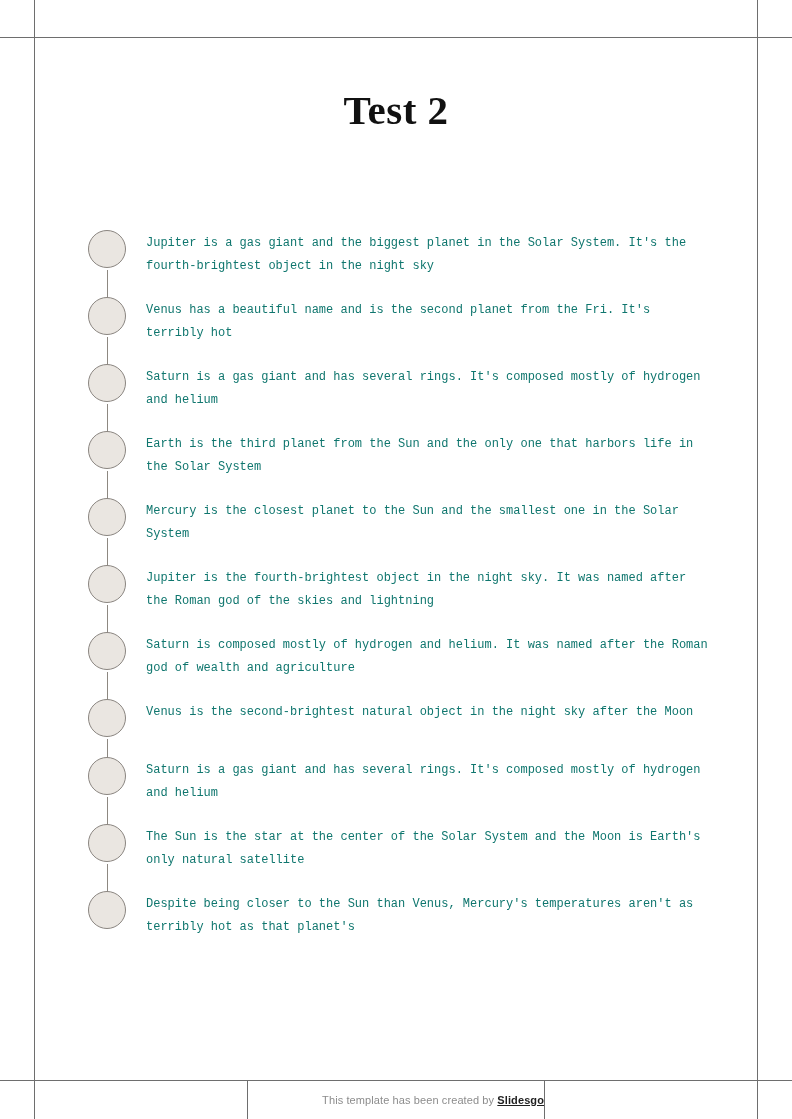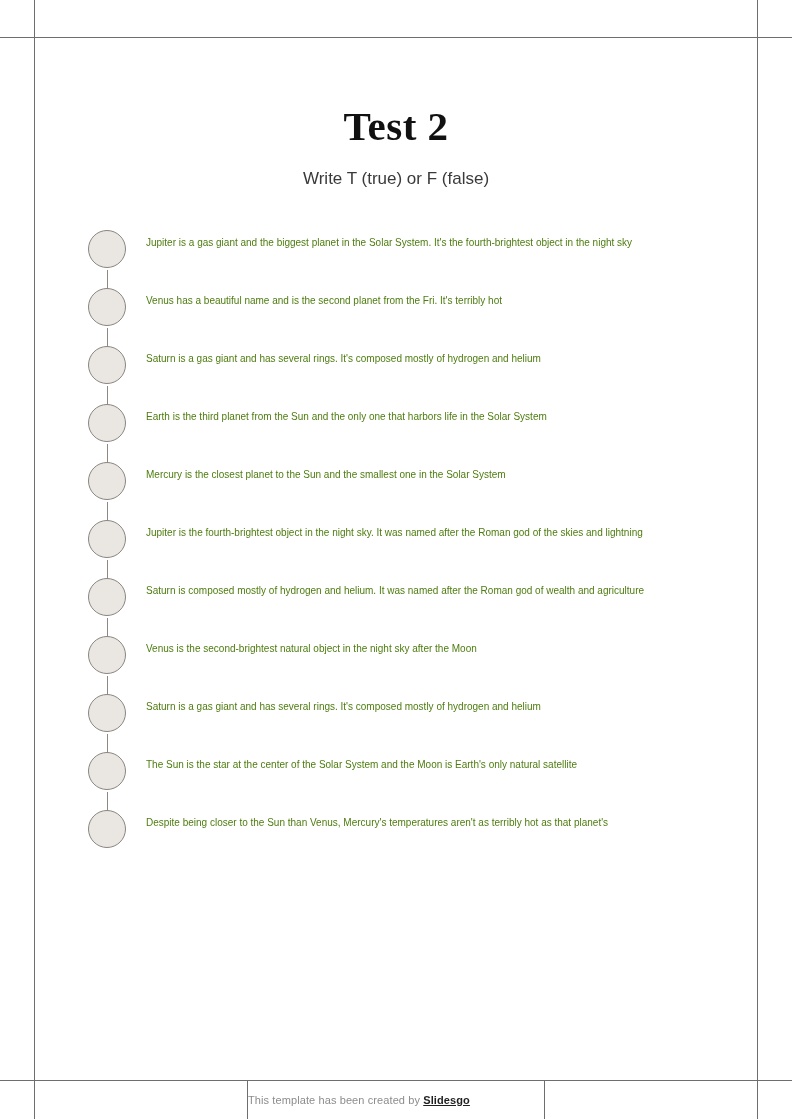--- a/index.html
+++ b/index.html
@@ -39,21 +39,21 @@
     width: 722px;
     text-align: center;
   }
   .page-title {
     font-family: "Liberation Serif", "DejaVu Serif", serif;
     font-weight: bold;
     font-size: 41px;
     line-height: 1.1;
     color: #111111;
     letter-spacing: 0.5px;
-    margin: 16px;
+    margin: 0;
   }
   .page-subtitle {
     font-family: "Liberation Sans", sans-serif;
     font-size: 17px;
     color: #3a3a3a;
     margin: 20px 0 0 0;
     font-weight: 400;
   }
 
   
@@ -102,37 +102,37 @@
     border: 1px solid #8a8580;
     box-sizing: border-box;
     cursor: pointer;
   }
 
   .statement-col {
     flex: 1 1 auto;
     padding-top: 6px;
   }
   .statement-text {
-    font-family: Liberation Sans, sans-serif;
-    font-size: 10px;
+    font-family: Liberation Mono, monospace;
+    font-size: 12px;
     line-height: 22.5px;
-    color: #4d7c0f;
+    color: #0f766e;
     margin: 0;
   }
 
   
   .footer {
     position: absolute;
     left: 248px;
     top: 1081px;
     width: 296px;
     height: 38px;
     display: flex;
     align-items: center;
-    justify-content: flex-start;
+    justify-content: flex-end;
   }
   .footer-text {
     font-family: "Liberation Sans", sans-serif;
     font-size: 11px;
     color: #8c8c8c;
     letter-spacing: 0.1px;
   }
   .footer-brand {
     font-weight: bold;
     color: #1f1f1f;
@@ -144,21 +144,20 @@
 
 <div class="frame-line frame-v-left"></div>
 <div class="frame-line frame-v-right"></div>
 <div class="frame-line frame-h-top"></div>
 <div class="frame-line frame-h-bottom"></div>
 <div class="frame-line footer-div-left"></div>
 <div class="frame-line footer-div-right"></div>
 
 <div class="header">
   <h1 class="page-title">Test 2</h1>
-  <p class="page-subtitle">Write T (true) or F (false)</p>
 </div>
 
 <div class="list-area" id="statement-list">
     <div class="list-item">
       <div class="marker-col">
         <div class="connector"></div>
         <div class="answer-circle"></div>
       </div>
       <div class="statement-col">
         <p class="statement-text">Jupiter is a gas giant and the biggest planet in the Solar System. It's the fourth-brightest object in the night sky</p>

